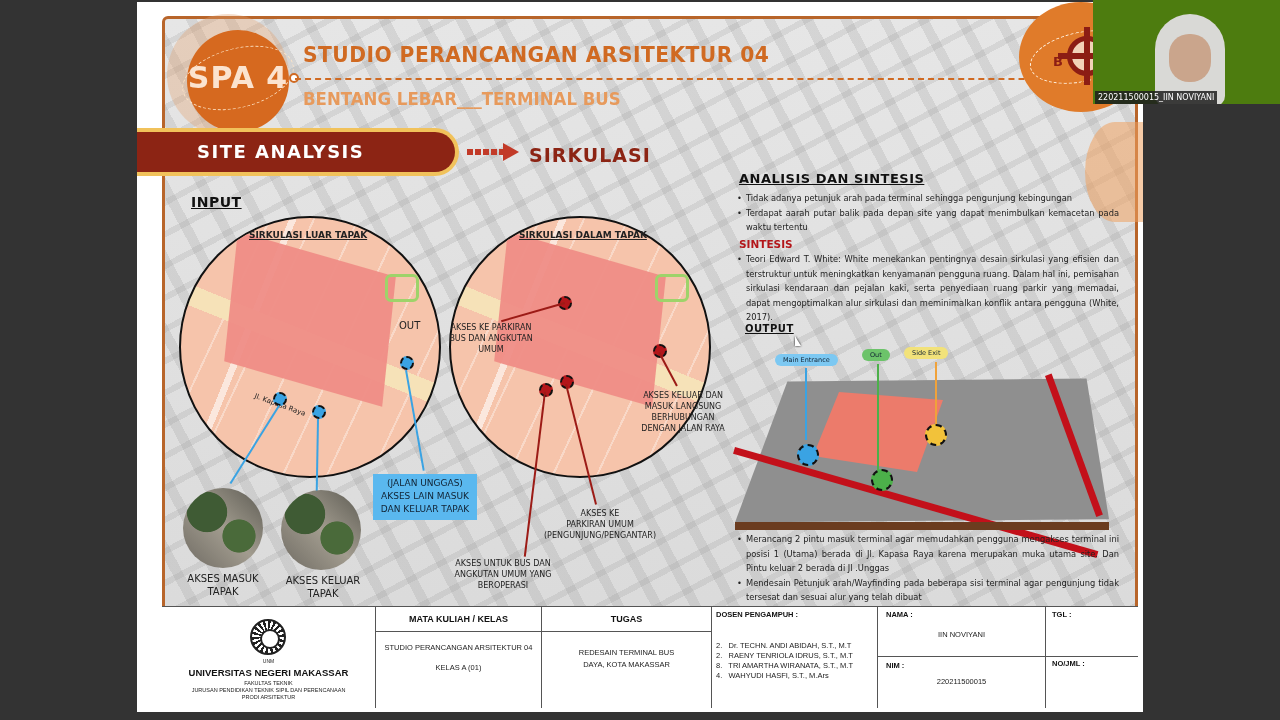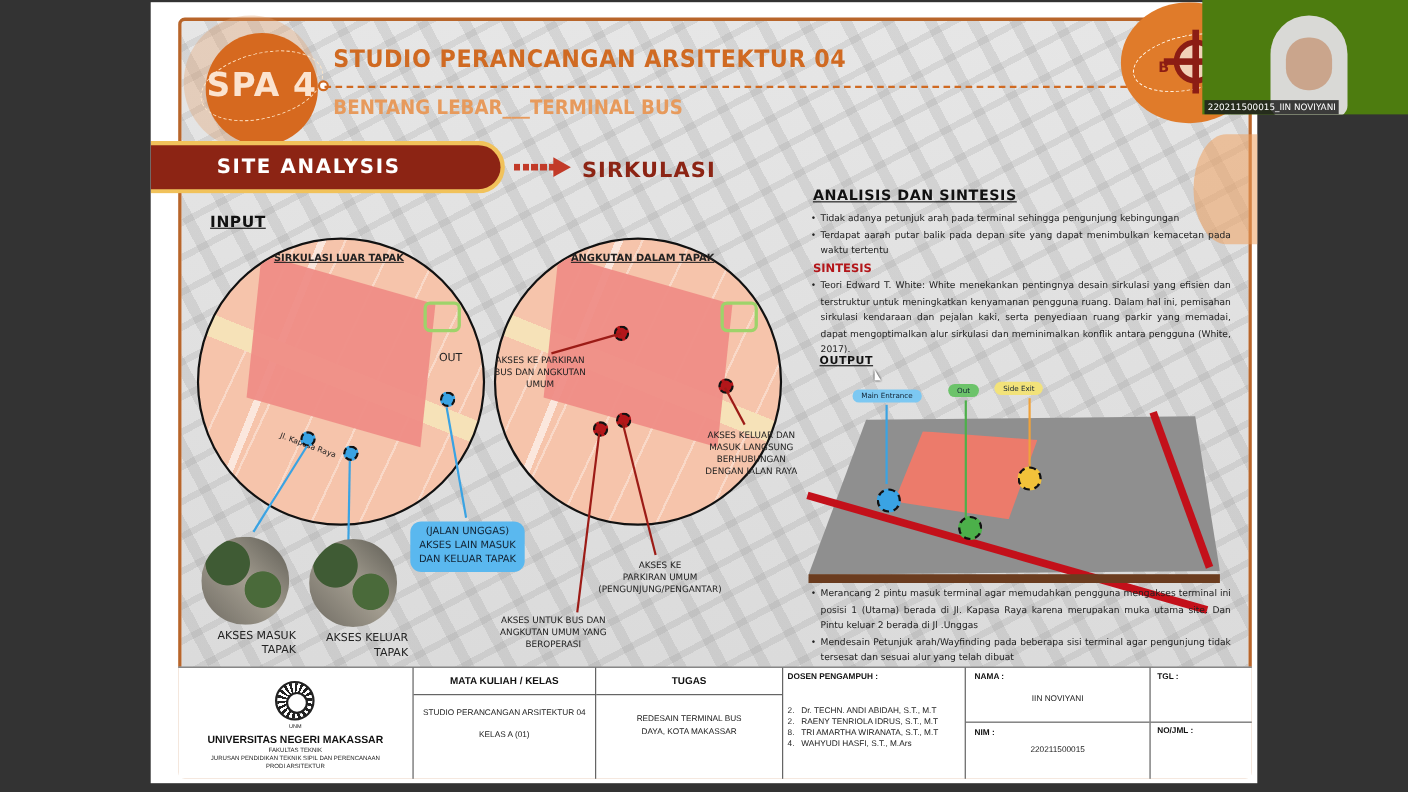--- a/index.html
+++ b/index.html
@@ -49,22 +49,22 @@
   .m-blue{background:#3aa3e3}
   .m-red{background:#b3161a}
   .line{position:absolute;transform-origin:0 0;height:2px}
   .line-blue{background:#3aa3e3}
   .line-red{background:#9c1b16}
   .note{position:absolute;font:8px "DejaVu Sans",sans-serif;color:#222;text-align:center;line-height:11px;text-transform:uppercase}
   .photo{position:absolute;border-radius:50%;background:
     radial-gradient(circle at 30% 30%, #3f5b34 0 25%, transparent 26%),
     radial-gradient(circle at 70% 60%, #4a6a3a 0 22%, transparent 23%),
     linear-gradient(45deg,#6e6a62,#a29c8f 50%,#5c5a52)}
-  .ph-label{position:absolute;font:10px "DejaVu Sans",sans-serif;color:#222;text-align:right;line-height:13px}
-  .callout{position:absolute;left:236px;top:472px;width:104px;height:46px;background:#5ab8ef;border-radius:10px;font:9px "DejaVu Sans",sans-serif;color:#123;text-align:center;line-height:13px;padding-top:3px}
+  .ph-label{position:absolute;font:10px "DejaVu Sans",sans-serif;color:#222;text-align:center;line-height:13px}
+  .callout{position:absolute;left:236px;top:472px;width:104px;height:46px;background:#5ab8ef;border-radius:0;font:9px "DejaVu Sans",sans-serif;color:#123;text-align:center;line-height:13px;padding-top:3px}
   
   .rt{position:absolute;left:600px;width:382px;font:8.3px "DejaVu Sans",sans-serif;color:#222;line-height:14.5px;text-align:justify}
   .rt li{list-style:none;padding-left:9px;position:relative}
   .rt li:before{content:"•";position:absolute;left:0}
   .sintesis{position:absolute;left:602px;top:236px;color:#b3161a;font:bold 10.5px "DejaVu Sans",sans-serif}
   
   .model{position:absolute;left:598px;top:370px;width:374px;height:160px}
   .model .base{position:absolute;left:0;top:0;width:100%;height:100%;background:#8f8f8f;clip-path:polygon(14% 6%,94% 4%,100% 92%,0% 94%)}
   .model .side{position:absolute;left:0;top:150px;width:100%;height:8px;background:#6b3c1f}
   .model .lot{position:absolute;left:78px;top:20px;width:130px;height:80px;background:#ec7b6b;clip-path:polygon(20% 0,100% 10%,80% 100%,0 80%)}
@@ -155,21 +155,21 @@
     <div class="callout">
       <div>(JALAN UNGGAS)</div>
       <div>AKSES LAIN MASUK</div>
       <div>DAN KELUAR TAPAK</div>
     </div>
 
     <div class="map" style="left:312px;top:214px;width:262px;height:262px">
       <div class="site" style="left:50px;top:36px;width:158px;height:130px"></div>
       <div class="green" style="left:204px;top:56px;width:34px;height:28px"></div>
     </div>
-    <div class="map-label" style="left:382px;top:228px">ANGKUTAN DALAM TAPAK</div>
+    <div class="map-label" style="left:382px;top:228px">SIRKULASI DALAM TAPAK</div>
 
     <div class="marker m-red" style="left:421px;top:294px"></div>
     <div class="marker m-red" style="left:516px;top:342px"></div>
     <div class="marker m-red" style="left:402px;top:381px"></div>
     <div class="marker m-red" style="left:423px;top:373px"></div>
 
     <div class="line line-red" style="left:428px;top:302px;width:66px;transform:rotate(164deg)"></div>
     <div class="line line-red" style="left:523px;top:350px;width:38px;transform:rotate(62deg)"></div>
     <div class="line line-red" style="left:409px;top:390px;width:166px;transform:rotate(97deg)"></div>
     <div class="line line-red" style="left:430px;top:382px;width:124px;transform:rotate(76deg)"></div>

